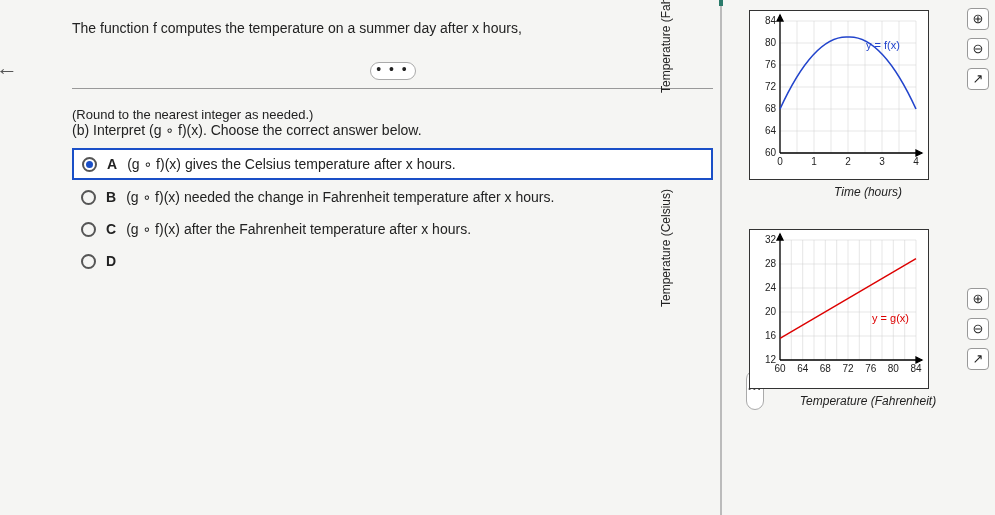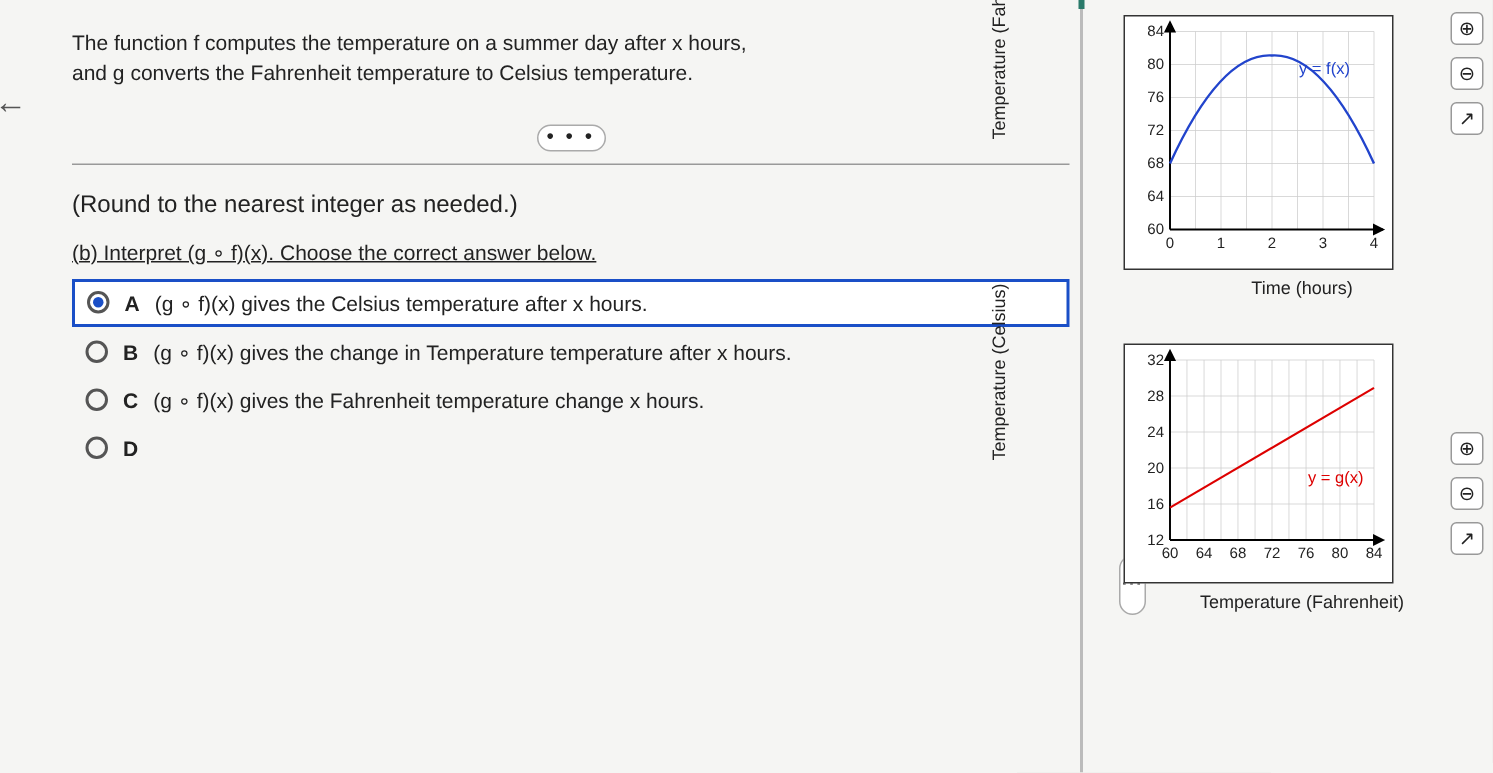--- a/index.html
+++ b/index.html
@@ -1,78 +1,77 @@
 <!DOCTYPE html>
 <html><head>
 <meta charset="utf-8">
 <style>
   * { box-sizing: border-box; margin: 0; padding: 0; }
   body { font-family: Arial, sans-serif; font-size: 14px; color: #222; background: #e8e8e8; width: 995px; height: 515px; position: relative; overflow: hidden; }
   .page { background: #f5f5f3; width: 995px; height: 515px; display: flex; }
   .back-arrow { position:absolute; left:-4px; top:55px; font-size:22px; color:#555; }
-  .left-col { width: 735px; padding: 18px 22px 18px 48px; position: relative; }
+  .left-col { width: 735px; padding: 18px 22px 18px 72px; position: relative; }
   .vbar { position:absolute; left:720px; top:0; width:2px; height:515px; background:#bbb; }
   .vbar::before { content:''; position:absolute; left:-1px; top:0; width:4px; height:6px; background:#2a7a6a; }
   .problem { line-height: 1.45; }
   .dots-pill { width:46px; height:18px; border:1px solid #aaa; border-radius:10px; text-align:center; line-height:12px; margin:24px auto 8px auto; font-size:14px; letter-spacing:2px; background:#fff; }
   .hr { border:0; border-top:1px solid #999; margin:4px 0 18px 0; }
   .answer-box { display:inline-block; width:28px; height:20px; border:1px solid #777; vertical-align:middle; background:#fff; }
   .part-a { margin-bottom:4px; }
-  .hint { font-size:16px; margin-bottom:14px; }
-  .part-b-prompt { margin-bottom:10px;text-decoration:underline; }
+  .hint { font-size:13px; }
+  .part-b-prompt { margin-bottom:10px; }
   .choice { display:flex; align-items:center; padding:6px 8px; margin:2px 0; border:1px solid transparent; }
   .choice.selected { border:2px solid #1a4fc7; background:#fff; }
   .radio { width:15px; height:15px; border:2px solid #555; border-radius:50%; margin-right:10px; position:relative; flex-shrink:0; }
   .radio.checked::after { content:''; position:absolute; top:2px; left:2px; width:7px; height:7px; border-radius:50%; background:#1a4fc7; }
   .choice-label { font-weight:bold; margin-right:10px; }
   .right-col { width:260px; padding:10px 8px 10px 14px; position:relative; }
   .right-icons { position:absolute; right:6px; top:8px; display:flex; flex-direction:column; gap:8px; }
   .ricon { width:22px; height:22px; border:1px solid #999; border-radius:4px; text-align:center; line-height:20px; font-size:13px; background:#fff; }
   .chart { position:relative; margin-bottom:30px; }
   .ylabel { position:absolute; left:-12px; top:50%; transform:rotate(-90deg) translate(12px,-78px); transform-origin:left top; font-size:12px; }
-  .xlabel { text-align:center; font-size:12px; margin-top:2px; }
+  .xlabel { text-align:center; font-size:12px; margin-top:2px;font-style:italic; }
   svg { background:#fff; border:1px solid #333; }
   .eq-label { font-size:11px; fill:#d00; font-family:Arial; }
   .eq-label-blue { font-size:11px; fill:#2244cc; font-family:Arial; }
   .tick-text { font-size:10px; fill:#222; }
   .vdots-pill { position:absolute; left:746px; top:370px; width:18px; height:40px; border:1px solid #aaa; border-radius:10px; background:#fff; writing-mode:vertical-rl; text-align:center; font-size:14px; letter-spacing:2px; line-height:16px; }
 </style>
 </head>
 <body>
 
 <div class="page">
   <span class="back-arrow">←</span>
 
   <div class="left-col">
     <div class="problem">
       <div>The function f computes the temperature on a summer day after x hours,</div>
-      <div>and g converts the Fahrenheit temperature to Celsius temperature.</div>
     </div>
 
     <div class="dots-pill">• • •</div>
     <hr class="hr">
 
     <div class="hint">(Round to the nearest integer as needed.)</div>
 
     <div class="part-b-prompt">(b) Interpret (g ∘ f)(x). Choose the correct answer below.</div>
 
     <div class="choice selected">
       <span class="radio checked"></span>
       <span class="choice-label">A</span>
       <span>(g ∘ f)(x) gives the Celsius temperature after x hours.</span>
     </div>
     <div class="choice">
       <span class="radio"></span>
       <span class="choice-label">B</span>
-      <span>(g ∘ f)(x) gives the change in  Temperature temperature after x hours.</span>
+      <span>(g ∘ f)(x) needed the change in  Fahrenheit temperature after x hours.</span>
     </div>
     <div class="choice">
       <span class="radio"></span>
       <span class="choice-label">C</span>
-      <span>(g ∘ f)(x) gives the Fahrenheit temperature change x hours.</span>
+      <span>(g ∘ f)(x) after the Fahrenheit temperature after x hours.</span>
     </div>
     <div class="choice">
       <span class="radio"></span>
       <span class="choice-label">D</span>
     </div>
   </div>
 
   <div class="vbar"></div>
   <div class="vdots-pill">⋮</div>
 

